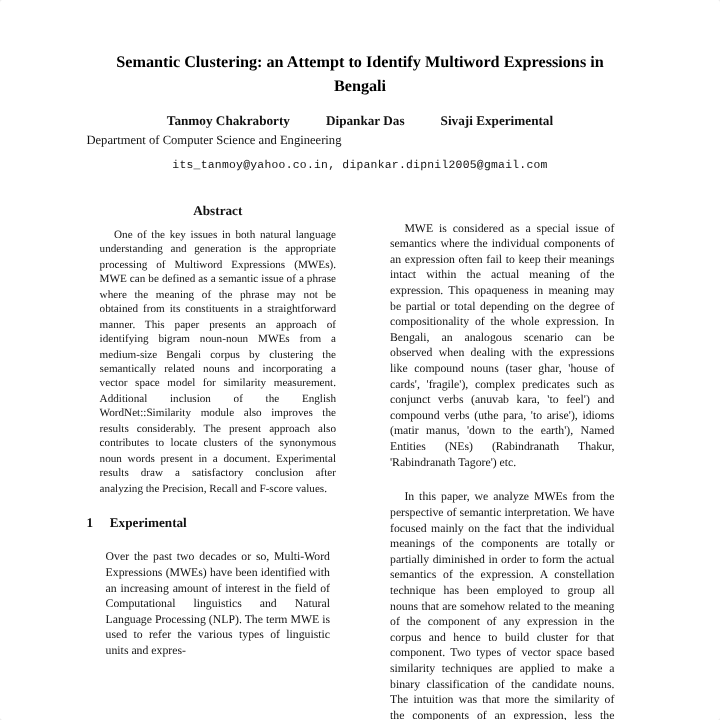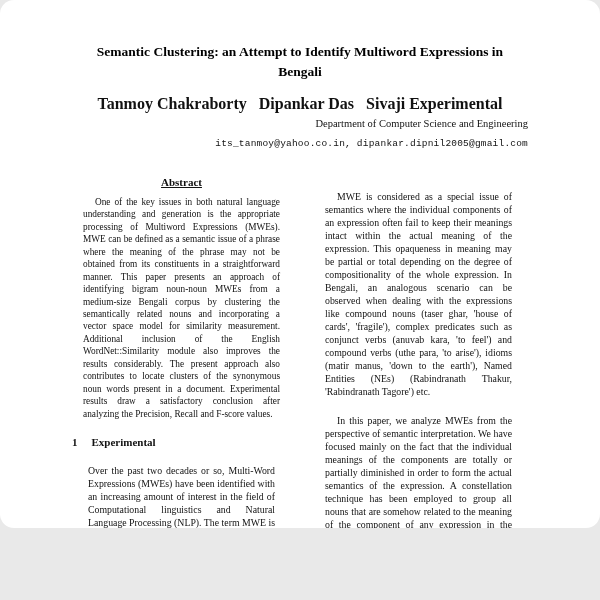--- a/index.html
+++ b/index.html
@@ -4,75 +4,74 @@
 <style>
   html, body {
     margin: 0;
     padding: 0;
     background: #e9e9e9;
     font-family: "Liberation Serif", serif;
   }
   .page {
     position: relative;
     width: 600px;
-    height: 528px;
+    height: 600px;
     background: #ffffff;
-    border-radius: 14px;
+    border-radius: 2px;
     overflow: hidden;
     box-sizing: border-box;
     padding: 42px 72px 0 72px;
     color: #111;
   }
   .title {
     font-size: 13.5px;
     font-weight: bold;
     text-align: center;
     margin: 0 auto 14px auto;
     max-width: 440px;
     line-height: 1.45;
     color: #000;
   }
   .authors {
     display: flex;
     justify-content: center;
-    gap: 12px;
-    font-size: 16px;
+    gap: 30px;
+    font-size: 11px;
     font-weight: bold;
     margin-bottom: 4px;
   }
   .affil {
-    text-align: right;
+    text-align: left;
     font-size: 10.5px;
     line-height: 1.4;
   }
   .emails {
     margin-top: 4px;
   }
   .email-line {
-    text-align: right;
+    text-align: center;
     font-family: "Liberation Mono", "DejaVu Sans Mono", monospace;
     font-size: 9.5px;
     line-height: 1.7;
     letter-spacing: 0.2px;
   }
   .columns {
     display: flex;
     gap: 18px;
     margin-top: 22px;
   }
   .col {
     width: 219px;
     flex: 0 0 219px;
   }
   .abstract-heading {
     text-align: center;
     font-weight: bold;
     font-size: 11px;
     margin: 2px 0 8px 0;
-    text-decoration: underline;
   }
   .abstract-text {
     font-size: 9.3px;
     line-height: 1.34;
     text-align: justify;
     margin: 0;
     padding: 0 11px;
     text-indent: 12px;
     hyphens: auto;
   }

